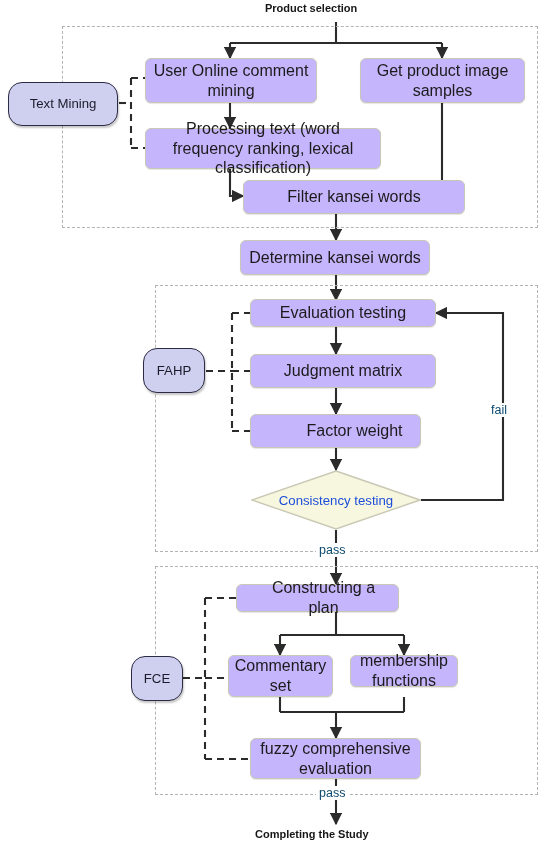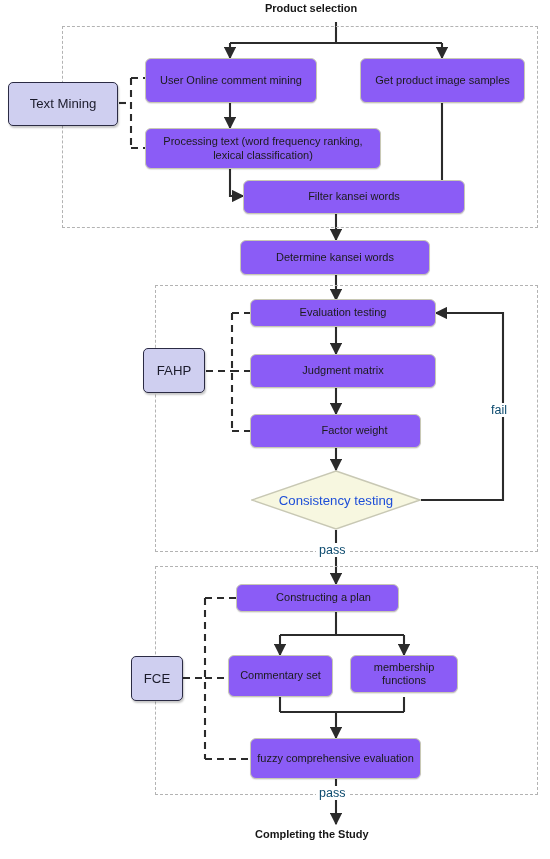--- a/index.html
+++ b/index.html
@@ -31,40 +31,40 @@
   .phase-box {
     position: absolute;
     border: 1px dashed #b3b3b3;
     box-sizing: border-box;
     background: transparent;
   }
   
   .node {
     position: absolute;
     box-sizing: border-box;
-    background: #8b5cf6;
+    background: #c4b5fd;
     border: 1px solid #c8c8b4;
     border-radius: 6px;
     display: flex;
     align-items: center;
     justify-content: center;
     text-align: center;
     color: #1b1b1b;
-    font-size: 11px;
+    font-size: 16px;
     line-height: 1.22;
     padding: 2px 6px;
     box-shadow: 0 1px 1px rgba(0,0,0,0.10);
   }
   
   .tag {
     position: absolute;
     box-sizing: border-box;
     background: #cfcff0;
     border: 1.6px solid #2b2b44;
-    border-radius: 5px;
+    border-radius: 14px;
     display: flex;
     align-items: center;
     justify-content: center;
     text-align: center;
     color: #1b1b2b;
     font-size: 13.2px;
     line-height: 1.2;
     padding: 2px 4px;
     box-shadow: 1px 2px 2px rgba(0,0,0,0.22);
     z-index: 4;
@@ -242,21 +242,21 @@
     </div>
 
     <div class="node" style="left:236px; top:584px; width:163px; height:28px;padding-left:18px;">
       <span>Constructing a plan</span>
     </div>
 
     <div class="node" style="left:228px; top:655px; width:105px; height:42px;">
       <span>Commentary set</span>
     </div>
 
-    <div class="node" style="left:350px; top:655px; width:108px; height:38px;">
+    <div class="node" style="left:350px; top:655px; width:108px; height:32px;">
       <span>membership functions</span>
     </div>
 
     <div class="node" style="left:250px; top:738px; width:171px; height:41px;">
       <span>fuzzy comprehensive evaluation</span>
     </div>
 
     <div class="edge-label" style="left:316px; top:786px;">pass</div>
 
   </div>

